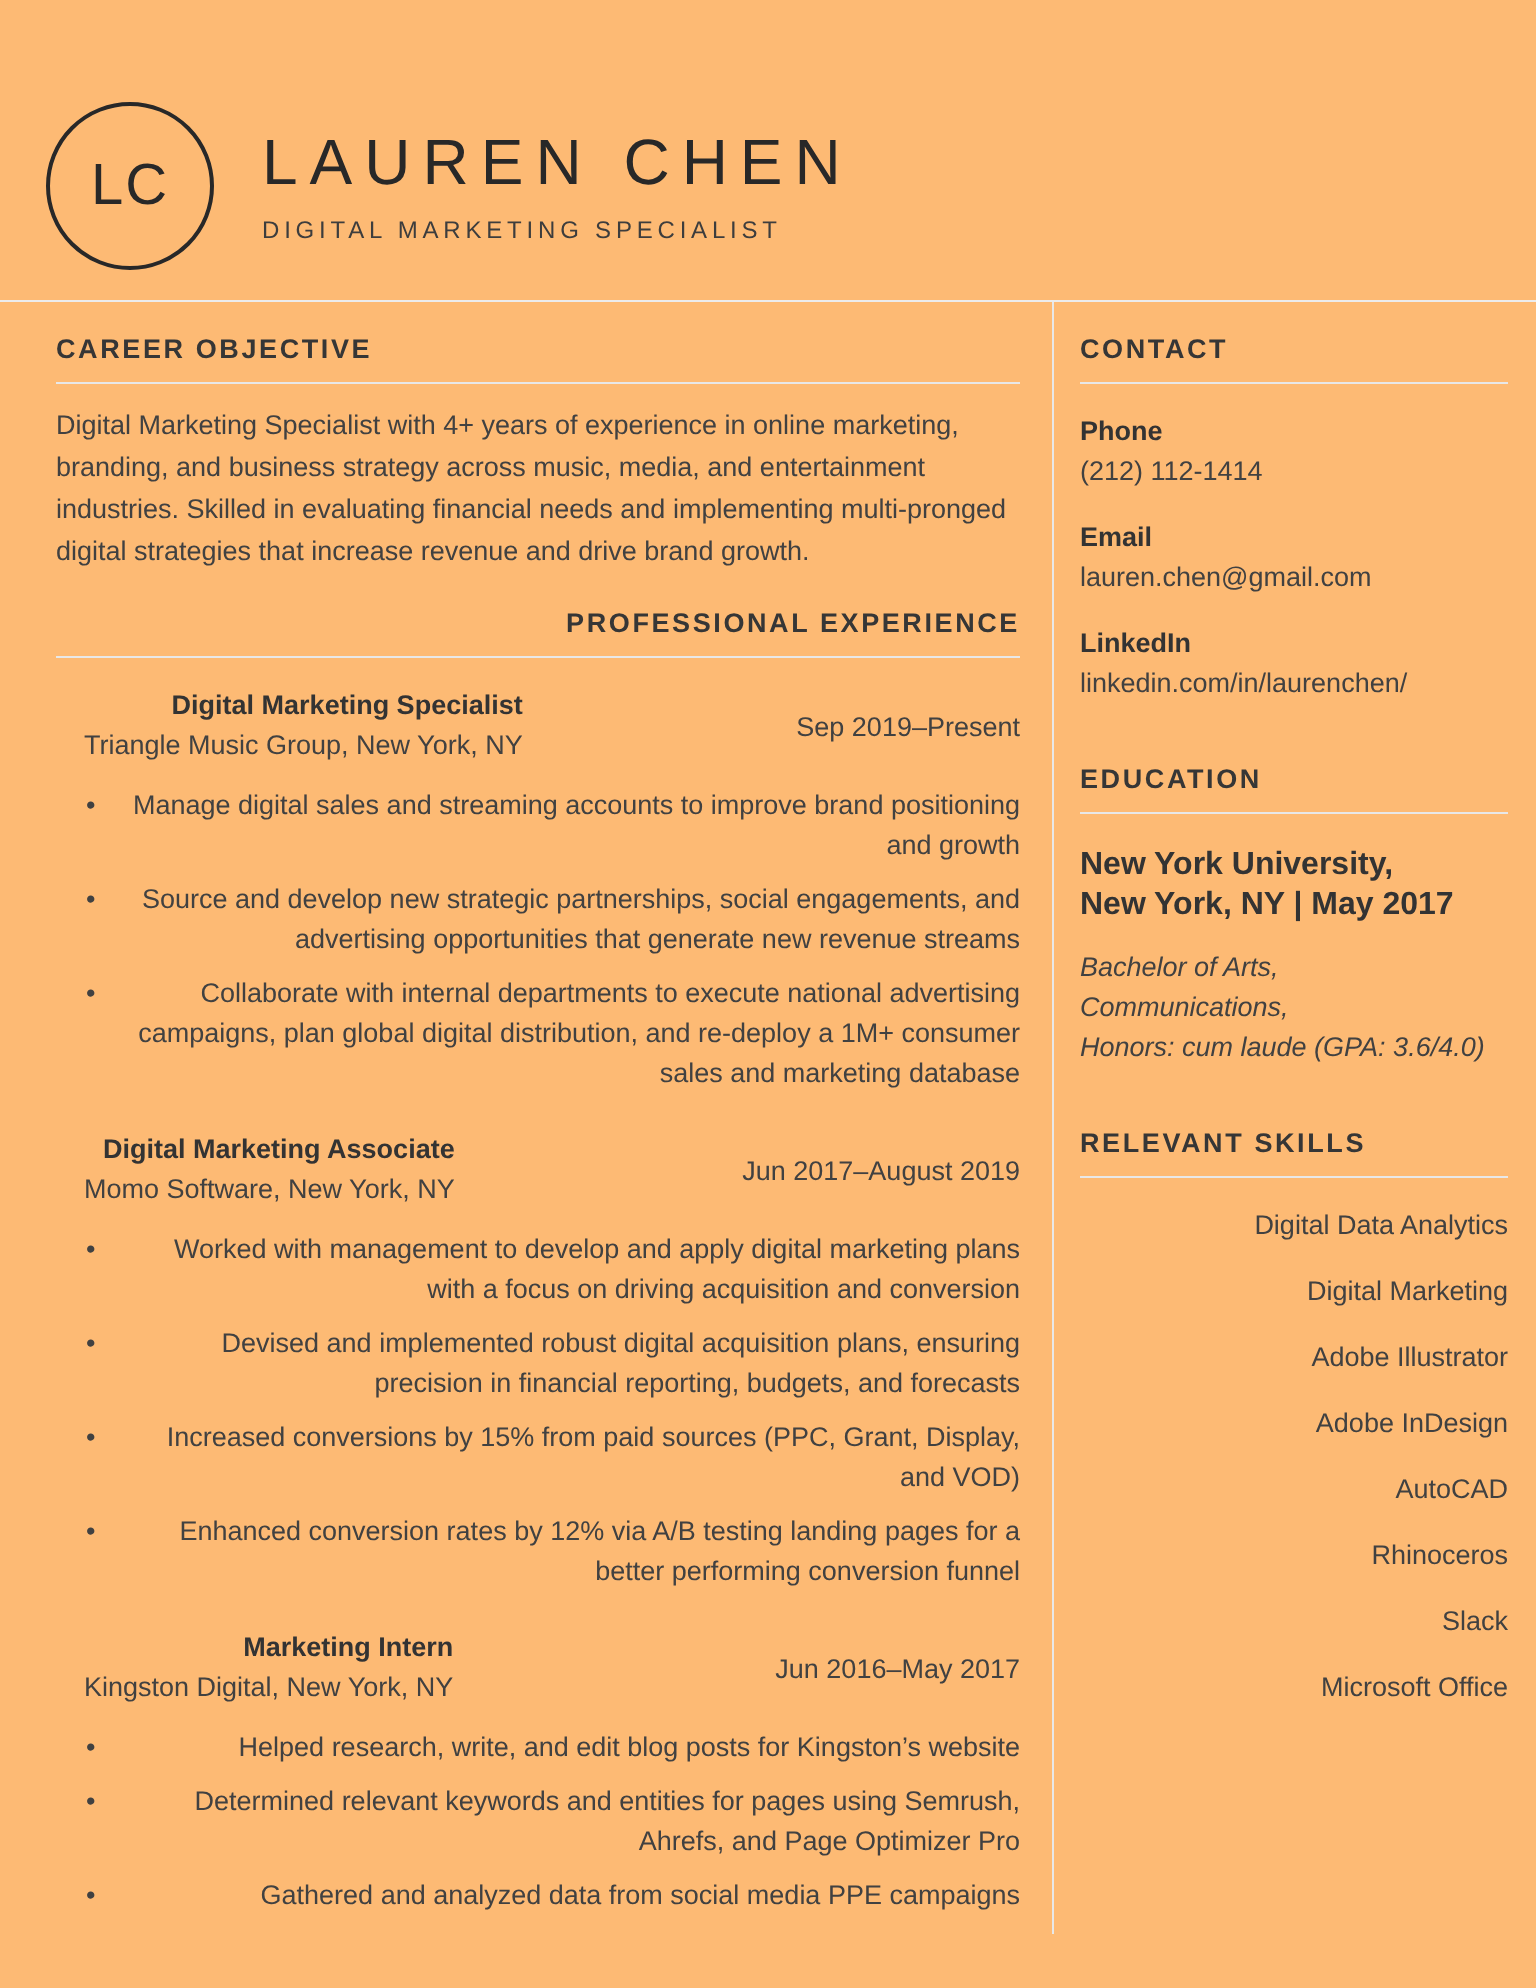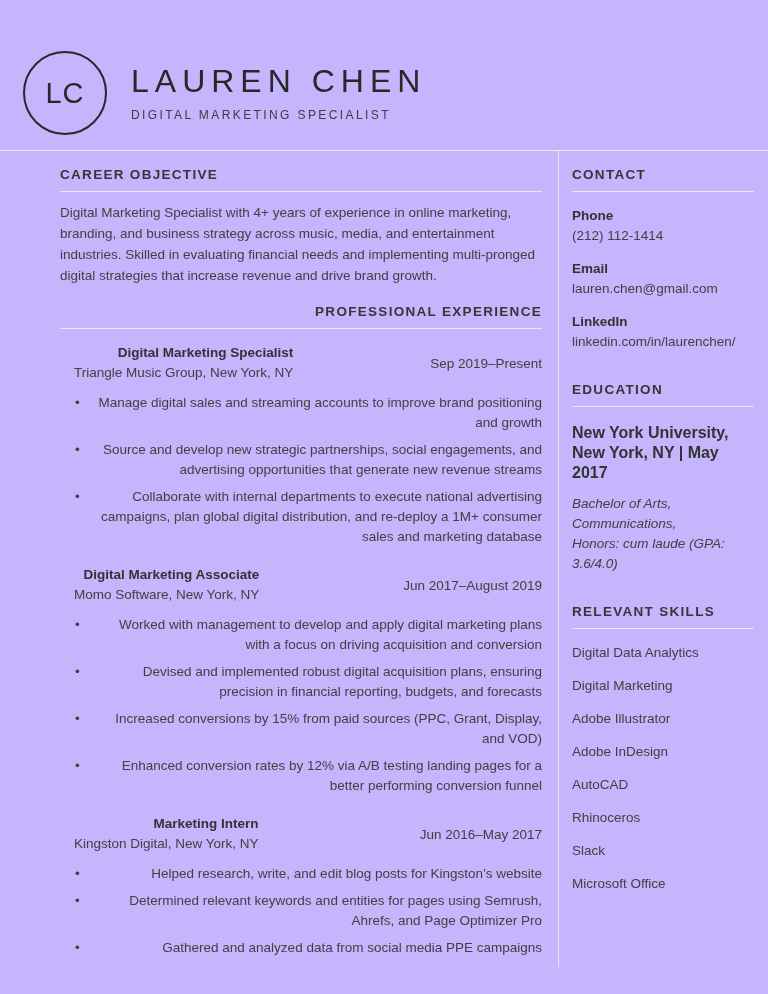--- a/index.html
+++ b/index.html
@@ -1,33 +1,33 @@
 <!DOCTYPE html>
 <html><head>
 <meta charset="utf-8">
 <style>
   :root{
     --text:#414141; --strong:#333333; --head:#363636; --rule:#e8e8e8; --ink:#282828;
   }
   *{margin:0;padding:0;box-sizing:border-box;}
   html,body{background:#ffffff;}
   body{font-family:"Liberation Sans",sans-serif;color:var(--text);}
-  .page{position:relative;width:768px;height:994px;background:#c4b5fd;overflow:hidden;}
+  .page{position:relative;width:768px;height:994px;background:#fdba74;overflow:hidden;}
 
   
   .header{display:flex;align-items:center;padding:36px 0 0 23px;height:150px;}
   .monogram{width:84px;height:84px;border:2px solid var(--ink);border-radius:50%;
     display:flex;align-items:center;justify-content:center;flex:none;}
   .monogram span{font-size:29px;color:var(--ink);letter-spacing:1px;}
   .name-block{margin-left:24px;}
   .name{font-size:32px;font-weight:500;letter-spacing:6px;color:var(--ink);line-height:1;}
   .subtitle{margin-top:11px;font-size:12px;letter-spacing:2.4px;color:#3d3d3d;}
 
   
-  .content{display:flex;border-top:1px solid #ececec;min-height:817px;margin:0;padding-left:32px;}
+  .content{display:flex;border-top:1px solid #ececec;min-height:817px;margin:0;}
   .left-col{width:526px;flex:none;padding:16px 16px 0 28px;}
   .sidebar{flex:1;border-left:1px solid var(--rule);padding:16px 14px 0 13px;}
 
   .sec-h{font-size:13.5px;font-weight:700;letter-spacing:1.3px;color:var(--head);
     padding-bottom:9px;border-bottom:1px solid var(--rule);}
 
   .body-text{margin-top:10px;font-size:13.5px;line-height:21px;color:var(--text);}
 
   .experience{margin-top:18px;text-align:right;}
   .job{margin:14px 0 0 14px;}
@@ -44,21 +44,21 @@
   .contact-list{margin-top:14px;}
   .contact-item{margin-bottom:13px;}
   .c-label{font-size:13.5px;font-weight:700;color:var(--strong);line-height:20px;}
   .c-value{font-size:13.5px;color:var(--text);line-height:20px;}
 
   .education{margin-top:30px;}
   .school{margin-top:16px;font-size:16px;font-weight:700;color:var(--strong);line-height:20px;}
   .degree{margin-top:11px;font-size:13.5px;font-style:italic;color:var(--text);line-height:20px;}
 
   .skills{margin-top:30px;}
-  ul.skill-list{list-style:none;margin-top:14px;}
+  ul.skill-list{list-style:none;margin-top:14px;text-align:right;}
   ul.skill-list li{font-size:13.5px;color:var(--text);line-height:20px;margin-bottom:13px;}
 </style>
 </head>
 <body>
 
 <div class="page">
 
   <header class="header">
     <div class="monogram">
       <span>LC</span>

